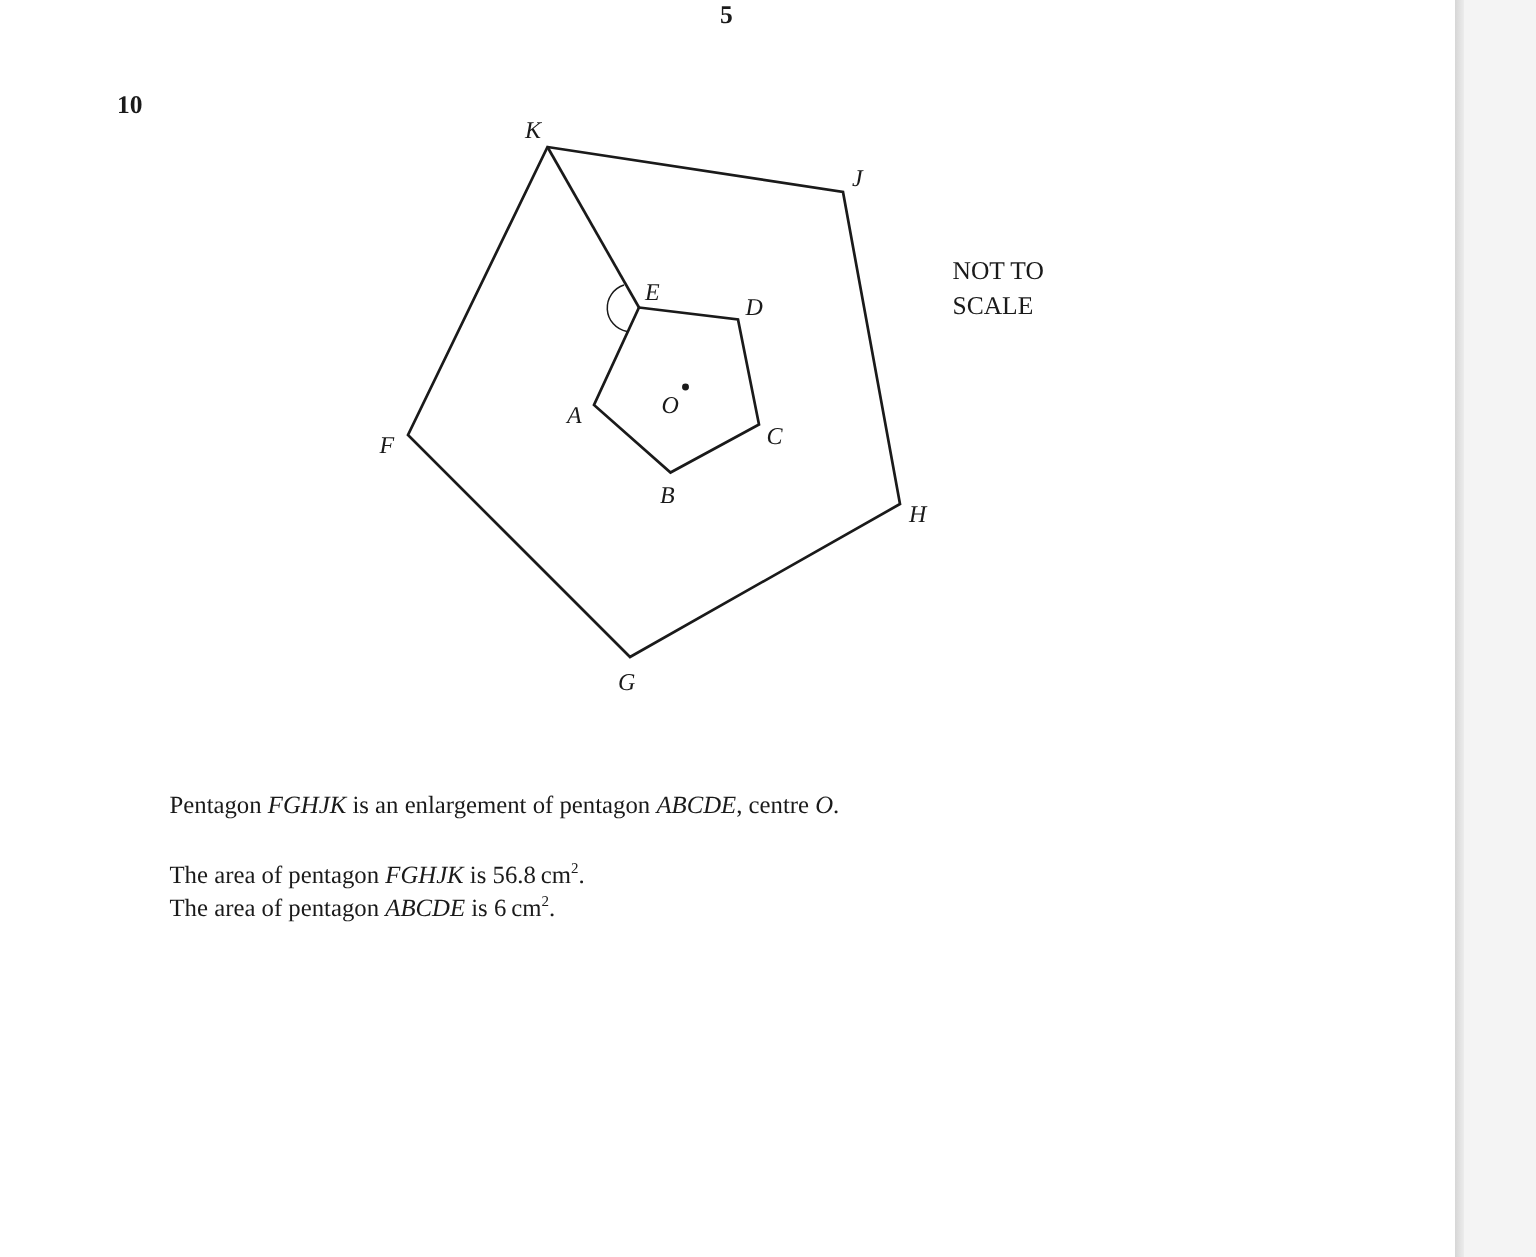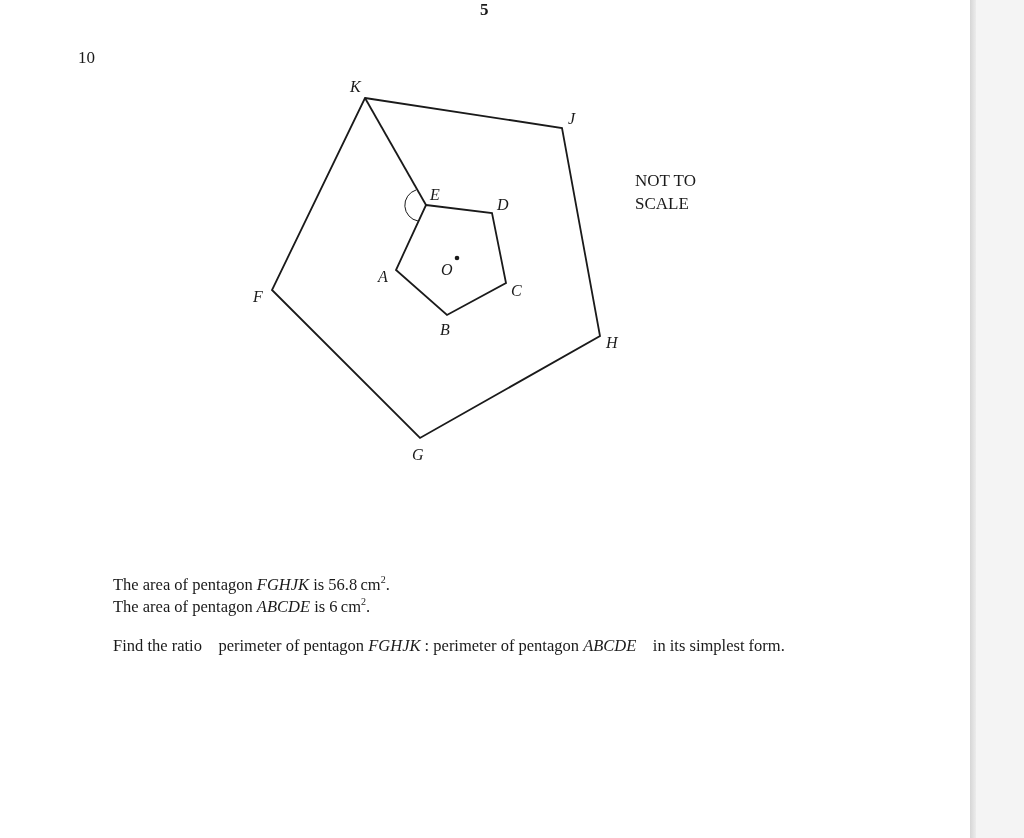--- a/index.html
+++ b/index.html
@@ -1,20 +1,20 @@
 <!DOCTYPE html>
 <html><head>
 <meta charset="utf-8">
 <style>
   html,body{margin:0;padding:0;}
   body{width:1024px;height:838px;background:#f4f4f4;position:relative;overflow:hidden;font-family:"Liberation Serif","DejaVu Serif",serif;color:#1a1a1a;}
   .page{position:absolute;left:0;top:0;width:970px;height:838px;background:#fff;}
   .edge{position:absolute;left:970px;top:0;width:6px;height:838px;background:linear-gradient(90deg,#d6d6d6,#ececec);}
   .pnum{position:absolute;left:480px;top:0;font-weight:bold;font-size:17px;}
-  .qnum{position:absolute;left:78px;top:48px;font-weight:normal;font-size:17px;text-align:center;}
+  .qnum{position:absolute;left:78px;top:60px;font-weight:bold;font-size:17px;text-align:center;}
   svg.diag{position:absolute;left:240px;top:70px;}
   .txt{position:absolute;left:113px;font-size:16.5px;line-height:21px;white-space:nowrap;}
   i{font-style:italic;}
 </style>
 </head>
 <body>
 
 <div class="page">
   <div class="pnum">5</div>
   <div class="qnum">10</div>
@@ -39,17 +39,17 @@
       <text x="257" y="140">D</text>
       <text x="190" y="130">E</text>
       <text x="201" y="205">O</text>
     </g>
     <g font-family="Liberation Serif, serif" font-size="17" fill="#1a1a1a">
       <text x="395" y="116">NOT TO</text>
       <text x="395" y="139">SCALE</text>
     </g>
   </svg>
 
+  <div class="txt" style="top:526px"><span>Pentagon </span><i>FGHJK</i><span> is an enlargement of pentagon </span><i>ABCDE</i><span>, centre </span><i>O</i><span>.</span></div>
   <div class="txt" style="top:569px"><span>The area of pentagon </span><i>FGHJK</i><span> is 56.8 cm</span><sup style="font-size:10px">2</sup><span>.</span></div>
   <div class="txt" style="top:591px"><span>The area of pentagon </span><i>ABCDE</i><span> is 6 cm</span><sup style="font-size:10px">2</sup><span>.</span></div>
-  <div class="txt" style="top:635px;white-space:pre"><span>Find the ratio    perimeter of pentagon </span><i>FGHJK</i><span> : perimeter of pentagon </span><i>ABCDE</i><span>    in its simplest form.</span></div>
 </div>
 <div class="edge"></div>
 
 </body></html>

